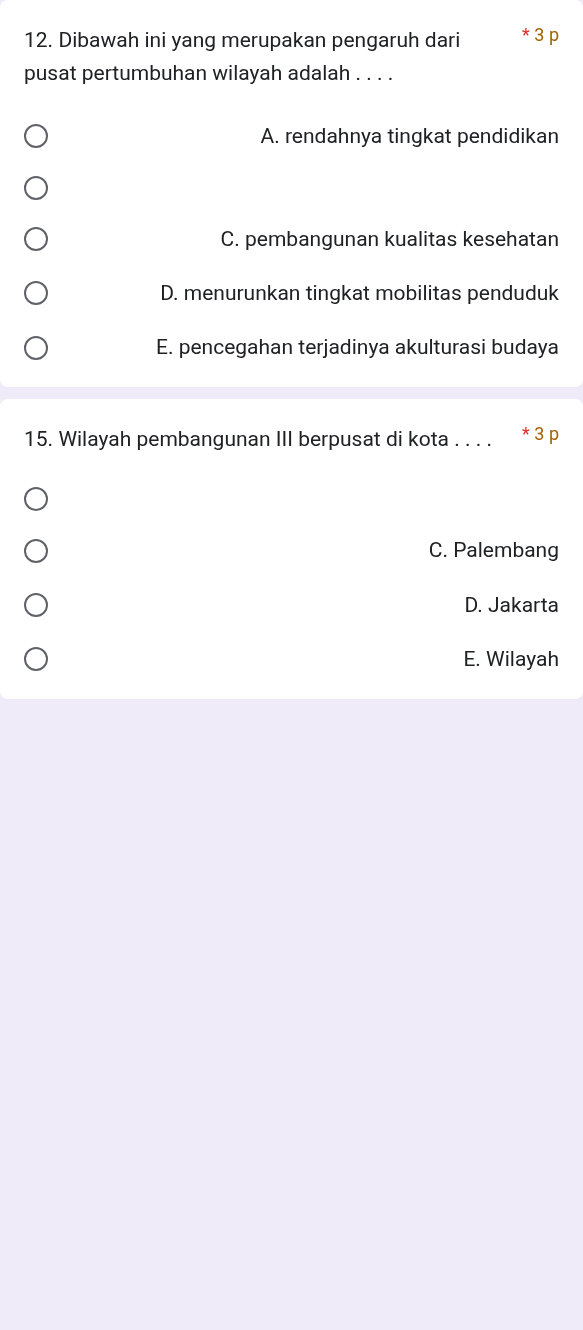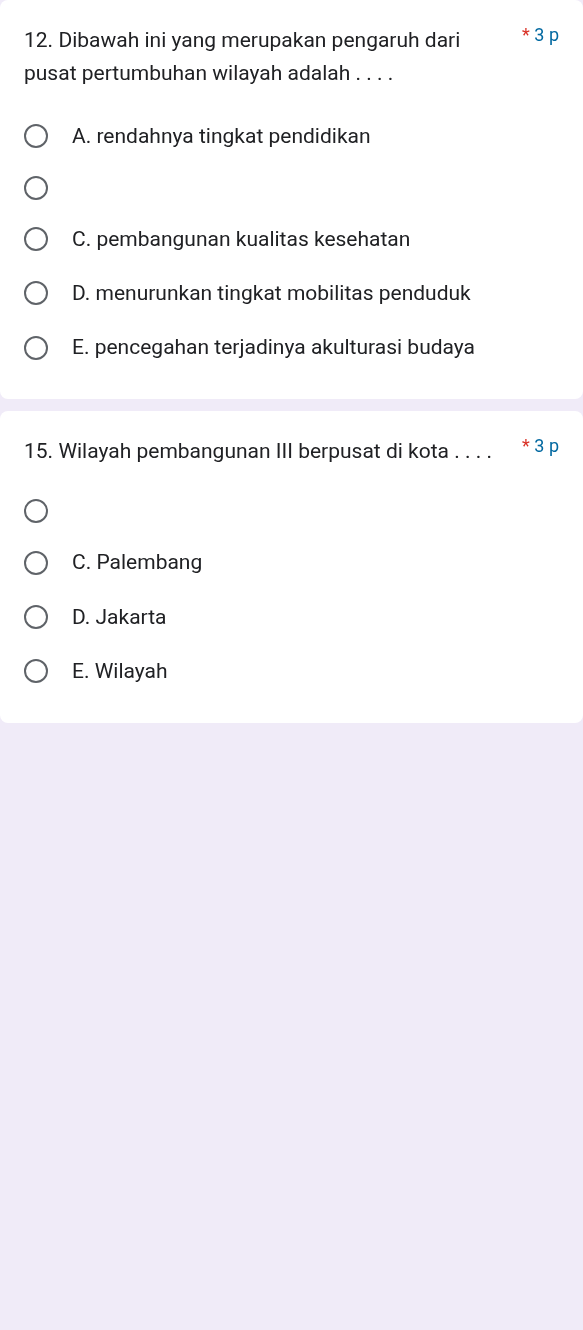--- a/index.html
+++ b/index.html
@@ -9,21 +9,21 @@
     }
     body {
       font-family: Roboto, Arial, sans-serif;
       background-color: #f0ebf8;
       width: 583px;
       padding: 0;
     }
     .question-card {
       background-color: #ffffff;
       border-radius: 8px;
-      padding: 24px 24px 36px 24px;
+      padding: 24px 24px 24px 24px;
       margin-bottom: 12px;
     }
     .question-header {
       display: flex;
       justify-content: space-between;
       align-items: flex-start;
       margin-bottom: 32px;
     }
     .question-text {
       font-size: 21px;
@@ -33,32 +33,33 @@
     }
     .question-meta {
       font-size: 18px;
       margin-left: 12px;
       white-space: nowrap;
     }
     .required-asterisk {
       color: #d93025;
     }
     .points {
-      color: #0369a1;
+      color: #a16207;
     }
     .options-container {
       display: flex;
       flex-direction: column;
       gap: 24px;
     }
     .option-row {
       display: flex;
       align-items: center;
-      gap: 24px;
+      gap: 15px;
       cursor: pointer;
+      justify-content: space-between;
     }
     .radio-circle {
       width: 24px;
       height: 24px;
       border: 2.5px solid #5f6368;
       border-radius: 50%;
       flex-shrink: 0;
     }
     .option-label {
       font-size: 21px;

